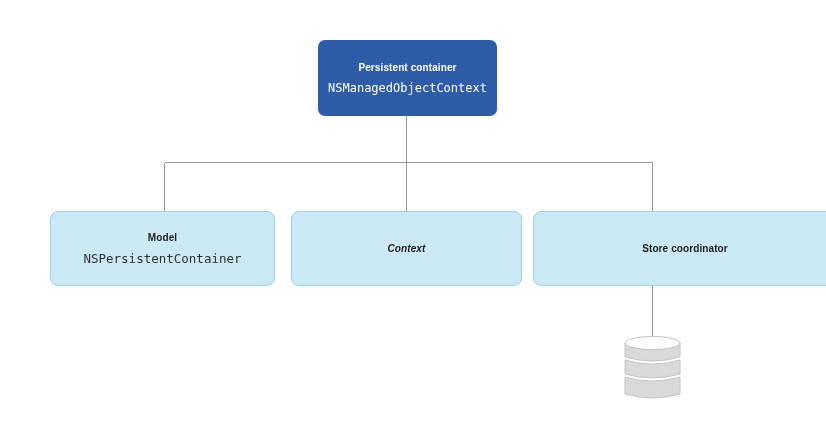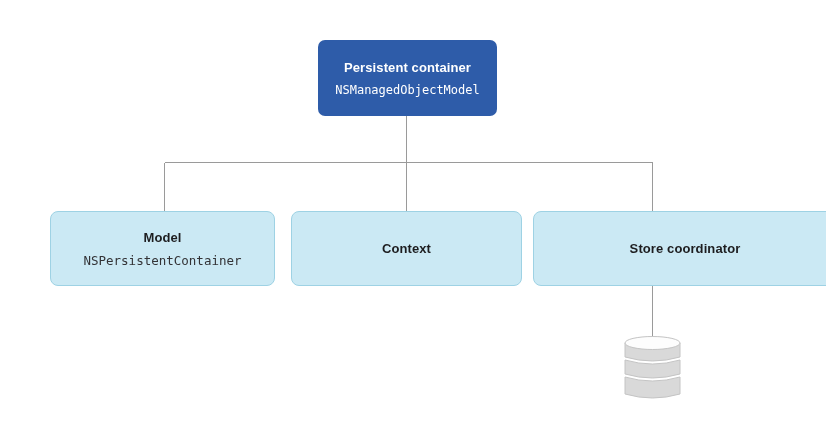--- a/index.html
+++ b/index.html
@@ -28,21 +28,21 @@
   .db-band{fill:var(--database-fill);stroke:var(--database-stroke);stroke-width:1;}
   .db-top{fill:var(--database-top);stroke:var(--database-stroke);stroke-width:1;}
   .node{
     position:absolute;
     box-sizing:border-box;
     display:flex;flex-direction:column;
     align-items:center;justify-content:center;
     gap:8px;text-align:center;
   }
   .node-title{
-    font-size:13px;font-weight:bold;letter-spacing:.1px;
+    font-size:10px;font-weight:bold;letter-spacing:.1px;
     color:var(--node-title-text);
   }
   .node-subtitle{
     font-family:"DejaVu Sans Mono","Liberation Mono",monospace;
     font-size:12.5px;
     color:var(--node-subtitle-text);
   }
   .primary{
     left:318px;top:40px;width:179px;height:76px;
     background:var(--node-primary-bg);
@@ -50,21 +50,21 @@
   }
   .primary .node-title,.primary .node-subtitle{color:var(--node-primary-text);}
   .primary .node-subtitle{font-size:12px;}
   .secondary{
     top:211px;height:75px;
     background:var(--node-secondary-bg);
     border:1px solid var(--node-secondary-border);
     border-radius:8px;
   }
   .n-model{left:50px;width:225px;}
-  .n-context{left:291px;width:231px;}
+  .n-context{left:291px;width:231px;font-style:italic;}
   .n-store{left:533px;width:304px;}
 </style>
 </head>
 <body>
 
 <div class="canvas">
 
   <svg class="wires" width="826" height="436" viewBox="0 0 826 436" aria-hidden="true">
 
     <line x1="406.5" y1="116" x2="406.5" y2="211"></line>
@@ -80,21 +80,21 @@
     <g>
       <path class="db-band" d="M 625 343 L 625 357 Q 652.5 365 680 357 L 680 343 Q 652.5 351 625 343 Z"></path>
       <path class="db-band" d="M 625 360 Q 652.5 368 680 360 L 680 374 Q 652.5 382 625 374 Z"></path>
       <path class="db-band" d="M 625 377 Q 652.5 385 680 377 L 680 394 Q 652.5 402 625 394 Z"></path>
       <ellipse class="db-top" cx="652.5" cy="343" rx="27.5" ry="6.5"></ellipse>
     </g>
   </svg>
 
   <div class="node primary">
     <div class="node-title">Persistent container</div>
-    <div class="node-subtitle">NSManagedObjectModel</div>
+    <div class="node-subtitle">NSManagedObjectContext</div>
   </div>
 
   <div class="node secondary n-model">
     <div class="node-title">Model</div>
     <div class="node-subtitle">NSPersistentContainer</div>
   </div>
 
   <div class="node secondary n-context">
     <div class="node-title">Context</div>
   </div>

